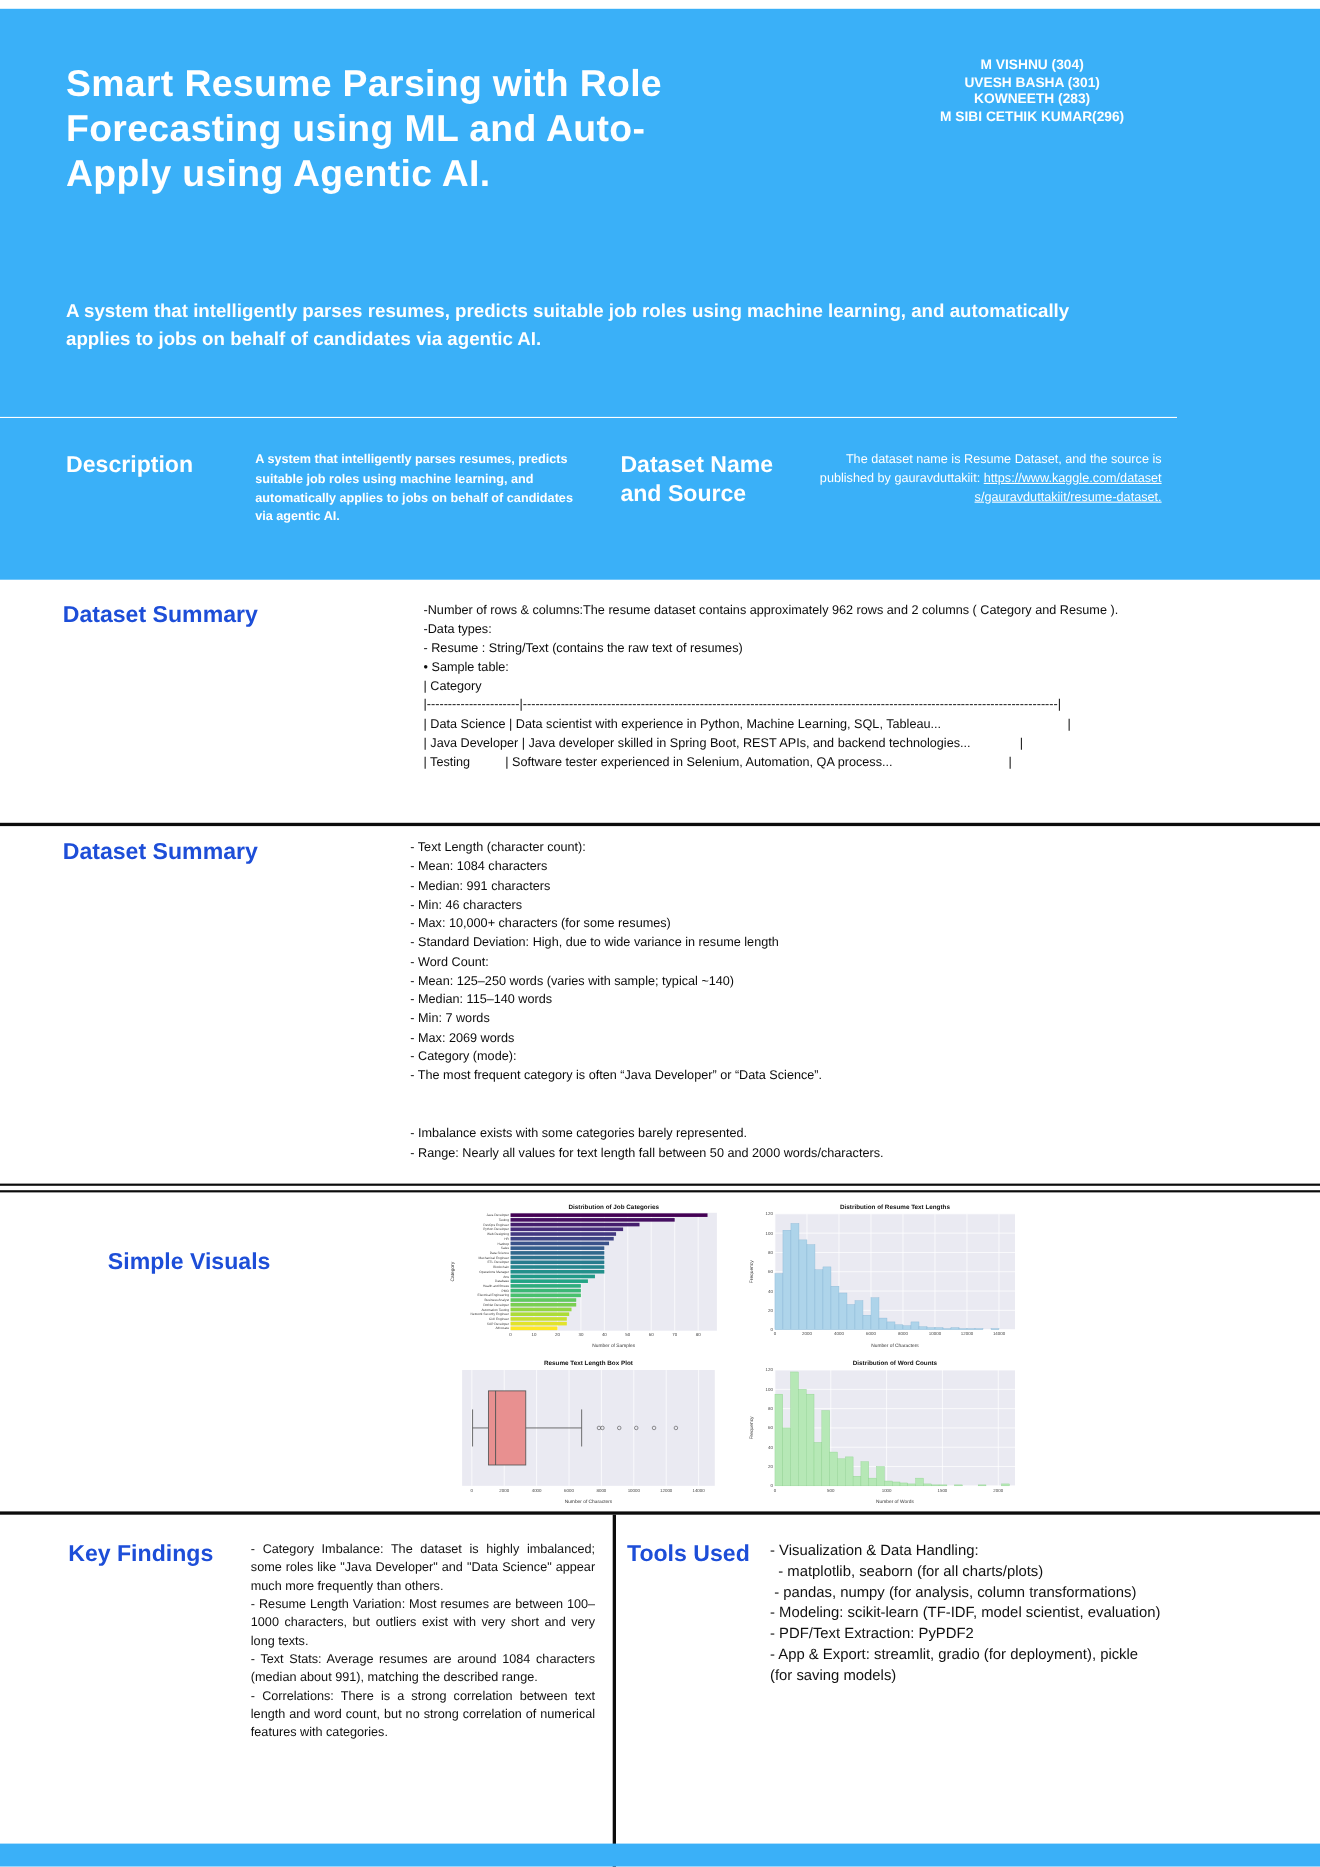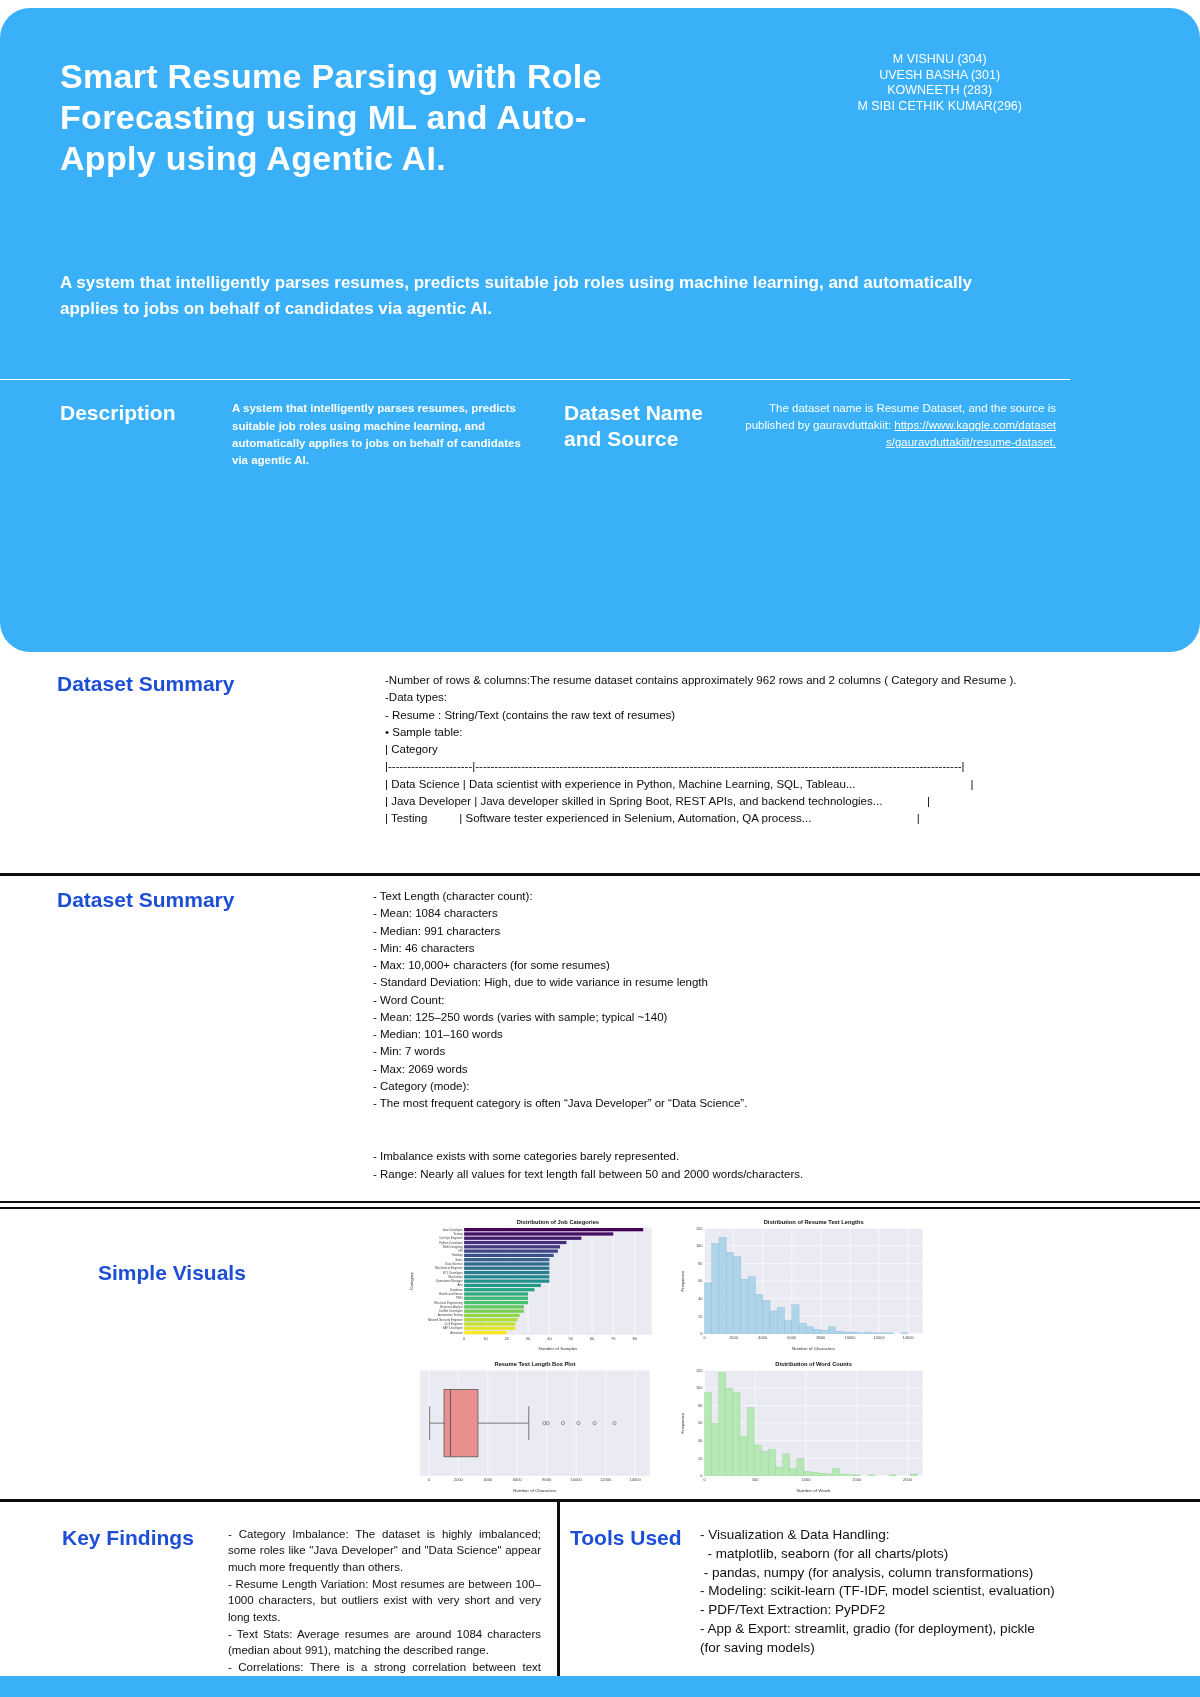--- a/index.html
+++ b/index.html
@@ -5,32 +5,32 @@
   * { margin:0; padding:0; box-sizing:border-box; }
   html,body { background:#fff; }
   body {
     width:1200px; height:1697px; margin:0 auto; position:relative;
     font-family:"Liberation Sans", sans-serif; color:#111;
   }
   .topstrip { height:8px; background:#fff; }
 
   
   .hero {
-    position:relative; height:644px; background:var(--header-blue,#3ab0f8);
-    color:#fff; padding:48px 60px 0 60px;border-radius:30px;
+    position:relative; height:519px; background:var(--header-blue,#3ab0f8);
+    color:#fff; padding:48px 60px 0 60px;
   }
   .hero-title {
     width:590px; font-size:34px; font-weight:bold; line-height:1.2; letter-spacing:.3px;
   }
   .authors { position:absolute; top:44px; right:178px; text-align:center;
-    font-size:12.5px; font-weight:normal; line-height:1.25; }
+    font-size:12.5px; font-weight:bold; line-height:1.25; }
   .hero-subtitle { margin-top:92px; width:940px; font-size:17px; font-weight:bold; line-height:1.5; }
   .hero-divider { border:none; border-top:1px solid #ffffff; margin:58px 70px 0 -60px; }
   .hero-cols {
-    margin-top:20px; display:grid; grid-template-columns:172px 332px 177px 315px;
+    margin-top:30px; display:grid; grid-template-columns:172px 332px 177px 315px;
   }
   .hero-h2 { font-size:21px; font-weight:bold; line-height:1.2; }
   .hero-smalltext { font-size:11.5px; font-weight:bold; line-height:1.5; padding-right:30px; }
   .hero-srctext { font-size:11.5px; line-height:1.45;text-align:right; }
   .hero-srctext a { color:#fff; text-decoration:underline; cursor:pointer; word-break:break-all; }
 
   
   .section-h2 { font-size:21px; font-weight:bold; color:#1d4ed8; }
   .lines > div { min-height:1.12em; white-space:pre-wrap; }
   .body-text { font-size:11.5px; line-height:1.5; color:#0c0c0c; }
@@ -103,21 +103,21 @@
   <div class="body-text">
     <div class="lines">
         <div>- Text Length (character count):</div>
         <div>- Mean: 1084 characters</div>
         <div>- Median: 991 characters</div>
         <div>- Min: 46 characters</div>
         <div>- Max: 10,000+ characters (for some resumes)</div>
         <div>- Standard Deviation: High, due to wide variance in resume length</div>
         <div>- Word Count:</div>
         <div>- Mean: 125–250 words (varies with sample; typical ~140)</div>
-        <div>- Median: 101–160 words</div>
+        <div>- Median: 115–140 words</div>
         <div>- Min: 7 words</div>
         <div>- Max: 2069 words</div>
         <div>- Category (mode):</div>
         <div>- The most frequent category is often “Java Developer” or “Data Science”.</div>
       </div>
     <div class="gap-big">- Imbalance exists with some categories barely represented.</div>
     <div class="gap-sm">- Range: Nearly all values for text length fall between 50 and 2000 words/characters.</div>
   </div>
 </section>
 

